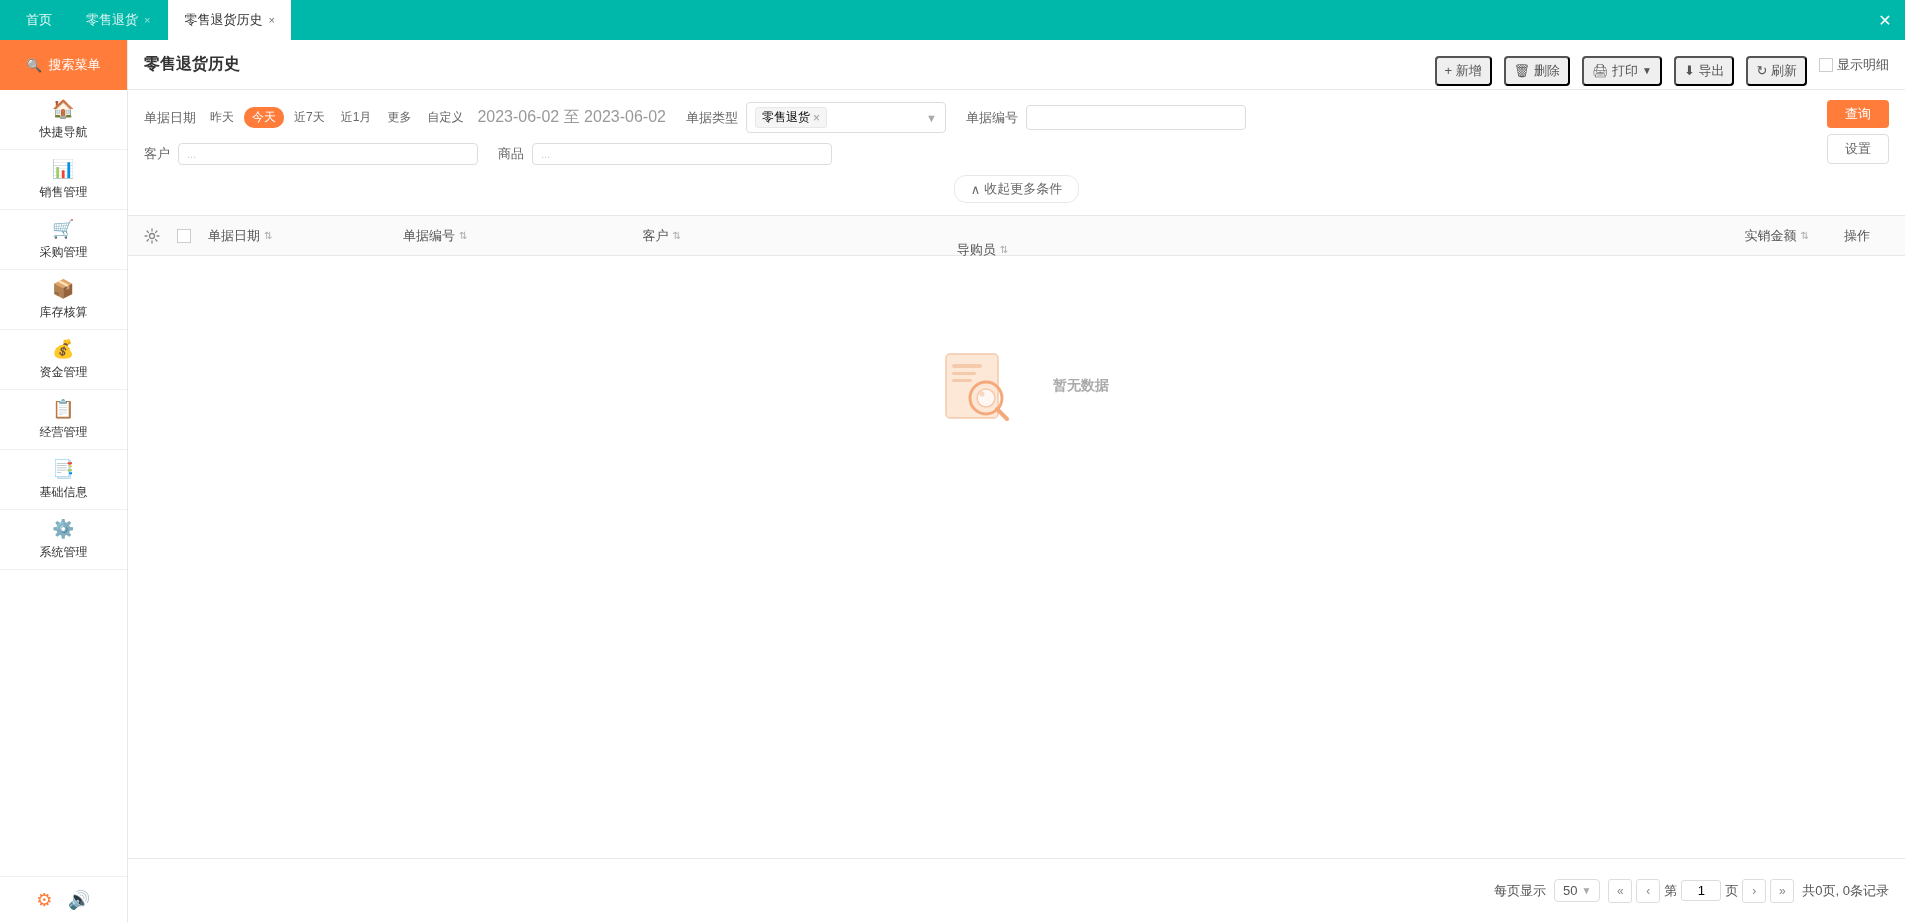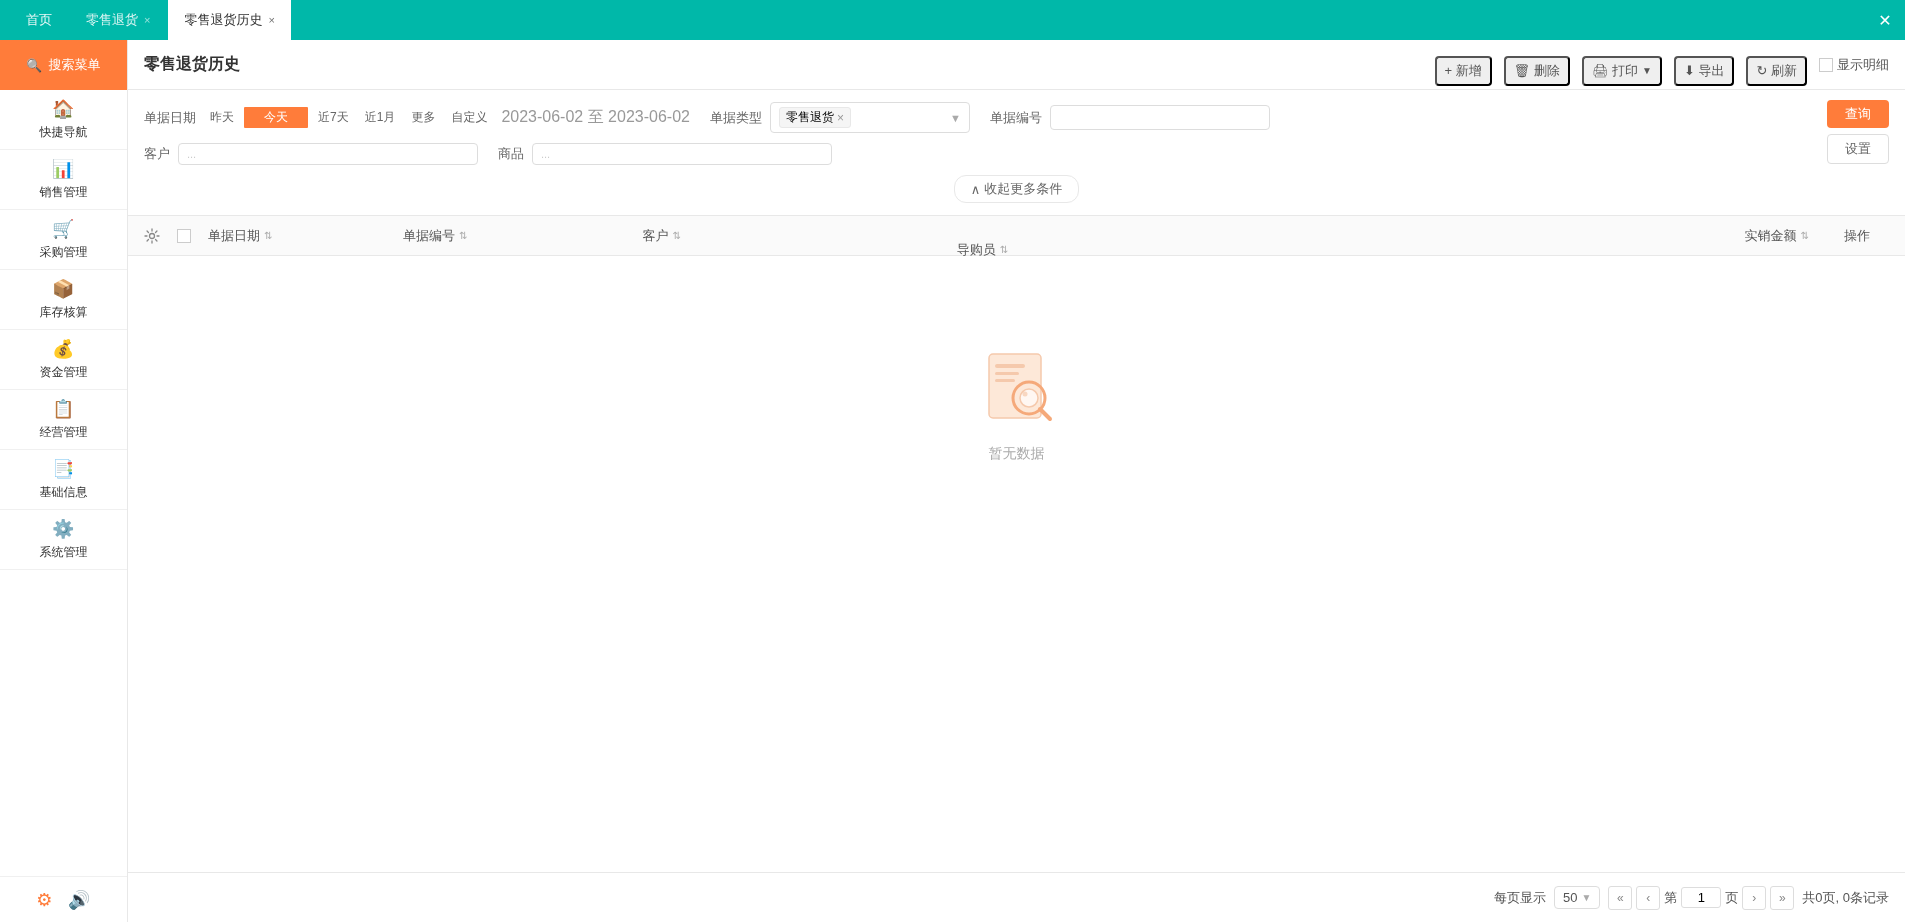--- a/index.html
+++ b/index.html
@@ -34,21 +34,21 @@
     .show-detail { display: flex; align-items: center; gap: 4px; font-size: 13px; color: #555; }
     .checkbox-item { width: 14px; height: 14px; border: 1px solid #ccc; display: inline-block; background: #fff; cursor: pointer; }
 
     
     .filter-area { background: #fff; padding: 12px 16px; border-bottom: 1px solid #e8e8e8; flex-shrink: 0; }
     .filter-row { display: flex; align-items: center; gap: 20px; margin-bottom: 10px; flex-wrap: wrap; }
     .filter-item { display: flex; align-items: center; gap: 8px; }
     .filter-label { color: #666; font-size: 13px; white-space: nowrap; }
     .date-shortcuts { display: flex; align-items: center; gap: 4px; }
     .date-btn { padding: 2px 6px; border-radius: 3px; cursor: pointer; font-size: 12px; color: #666; }
-    .date-btn.active { background: #ff7c3a; color: white; border-radius: 1px; padding: 2px 20px; }
+    .date-btn.active { background: #ff7c3a; color: white; border-radius: 10px; padding: 2px 8px; }
     .date-range { font-size: 16px; color: #999; }
     .filter-select { display: flex; align-items: center; gap: 4px; border: 1px solid #ddd; border-radius: 4px; padding: 4px 8px; min-width: 200px; background: #fff; cursor: pointer; }
     .filter-tag { background: #f5f5f5; border: 1px solid #e8e8e8; border-radius: 3px; padding: 1px 6px; font-size: 12px; display: flex; align-items: center; gap: 3px; }
     .filter-tag .tag-close { cursor: pointer; color: #999; }
     .filter-input { border: 1px solid #ddd; border-radius: 4px; padding: 4px 8px; min-width: 200px; font-size: 13px; outline: none; color: #999; }
     .filter-dots { color: #ccc; font-size: 11px; }
     .collapse-btn { display: flex; align-items: center; gap: 4px; cursor: pointer; color: #666; font-size: 13px; margin: 0 auto; padding: 4px 16px; border: 1px solid #e8e8e8; border-radius: 12px; background: #fff; }
 
     
     .table-area { flex: 1; background: #fff; overflow: auto; margin: 0; }
@@ -59,25 +59,25 @@
     .th-check { width: 32px; display: flex; align-items: center; justify-content: center; }
     .th-date { flex: 1.2; }
     .th-num { flex: 1.5; }
     .th-customer { flex: 2; }
     .th-guide { flex: 1.5; margin-top: 28px; }
     .th-spacer { flex: 3; }
     .th-amount { flex: 1; text-align: right; display: flex; justify-content: flex-end; }
     .th-op { width: 80px; display: flex; justify-content: center; }
 
     
-    .empty-state { display: flex; flex-direction: column; align-items: center; justify-content: center; padding: 80px 0; gap: 9px; }
+    .empty-state { display: flex; flex-direction: row; align-items: center; justify-content: center; padding: 80px 0; gap: 29px; font-weight: bold; }
     .empty-text { color: #aaa; font-size: 14px; }
 
     
-    .pagination-bar { height: 50px; background: #fff; border-top: 1px solid #e8e8e8; display: flex; align-items: center; justify-content: flex-end; padding: 0 16px; gap: 8px; flex-shrink: 0; font-size: 13px; color: #555; }
+    .pagination-bar { height: 64px; background: #fff; border-top: 1px solid #e8e8e8; display: flex; align-items: center; justify-content: flex-end; padding: 0 16px; gap: 8px; flex-shrink: 0; font-size: 13px; color: #555; }
     .page-size-select { display: flex; align-items: center; gap: 4px; border: 1px solid #ddd; border-radius: 4px; padding: 3px 8px; cursor: pointer; }
     .page-nav { display: flex; align-items: center; gap: 4px; }
     .page-nav-btn { width: 24px; height: 24px; display: flex; align-items: center; justify-content: center; cursor: pointer; color: #888; border: 1px solid #ddd; border-radius: 3px; font-size: 12px; }
     .page-input { width: 40px; text-align: center; border: 1px solid #ddd; border-radius: 3px; padding: 2px 4px; font-size: 13px; }
   </style>
 </head>
 <body>
 
 <div class="top-bar">
   <div class="top-bar-tabs">

